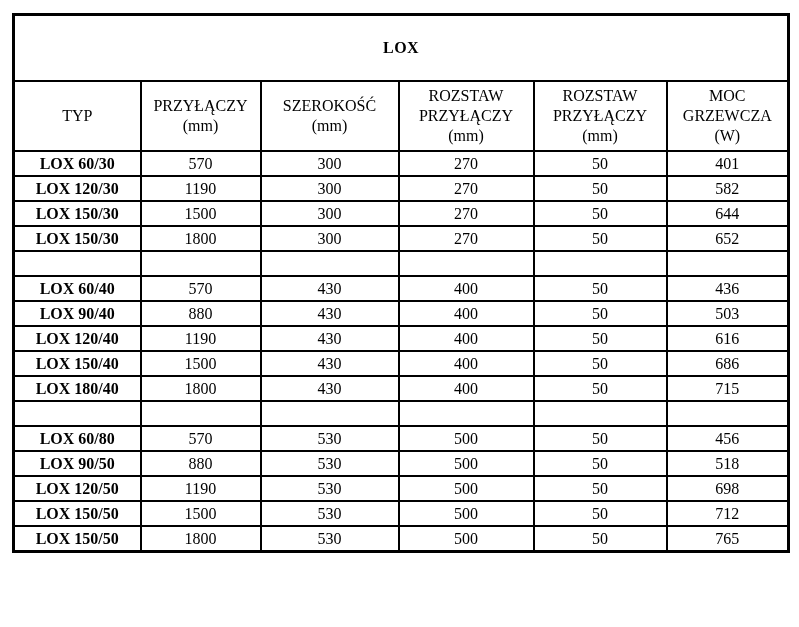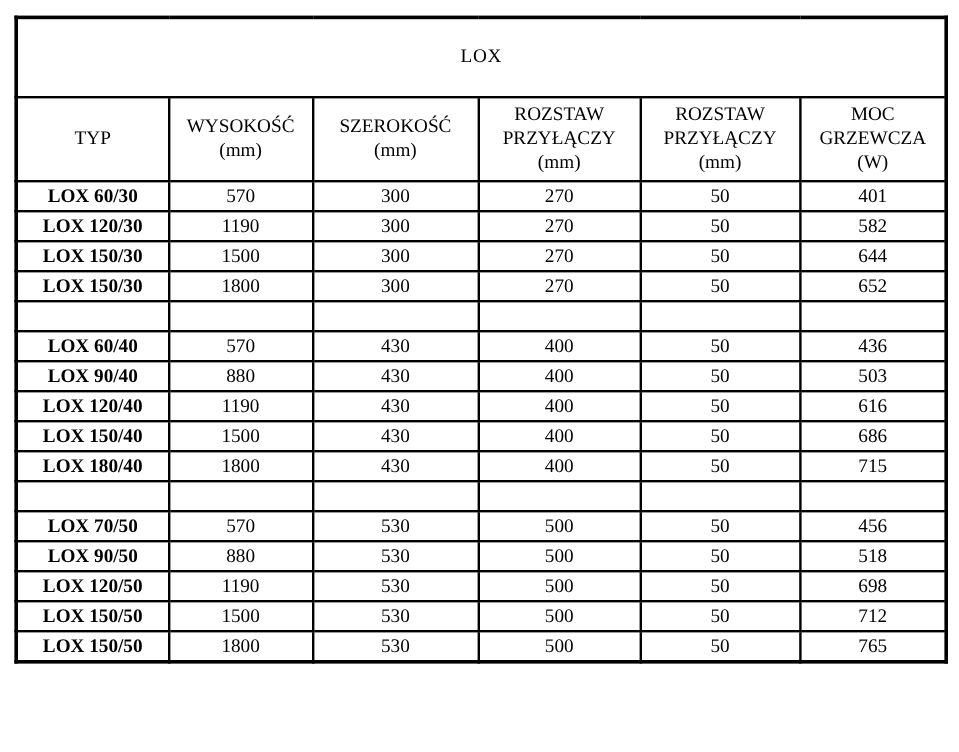--- a/index.html
+++ b/index.html
@@ -31,21 +31,21 @@
     border: 2px solid #000000;
     font-size: 16px;
     line-height: 1.25;
     padding: 0;
     overflow: hidden;
   }
   th.title-cell {
     height: 64px;
     text-align: center;
     vertical-align: middle;
-    font-weight: normal;
+    font-weight: bold;
     font-size: 18px;
     letter-spacing: 0.5px;
   }
   th.col-head {
     height: 68px;
     font-weight: normal;
     text-align: center;
     vertical-align: middle;
     padding: 2px 3px;
   }
@@ -84,21 +84,21 @@
     <thead>
       <tr>
         <th class="title-cell" colspan="6">LOX</th>
       </tr>
       <tr>
         <th class="col-head">
           <span>TYP</span>
           <span class="unit"></span>
         </th>
         <th class="col-head">
-          <span>WYSOKOŚĆ</span>
+          <span>PRZYŁĄCZY</span>
           <span class="unit">(mm)</span>
         </th>
         <th class="col-head">
           <span>SZEROKOŚĆ</span>
           <span class="unit">(mm)</span>
         </th>
         <th class="col-head">
           <span>ROZSTAW PRZYŁĄCZY</span>
           <span class="unit">(mm)</span>
         </th>
@@ -195,21 +195,21 @@
         </tr>
         <tr class="spacer-row">
           <td class="typ-cell"></td>
           <td class="val-cell"></td>
           <td class="val-cell"></td>
           <td class="val-cell"></td>
           <td class="val-cell"></td>
           <td class="val-cell"></td>
         </tr>
         <tr>
-          <td class="typ-cell">LOX 70/50</td>
+          <td class="typ-cell">LOX 60/80</td>
           <td class="val-cell">570</td>
           <td class="val-cell">530</td>
           <td class="val-cell">500</td>
           <td class="val-cell">50</td>
           <td class="val-cell">456</td>
         </tr>
         <tr>
           <td class="typ-cell">LOX 90/50</td>
           <td class="val-cell">880</td>
           <td class="val-cell">530</td>

